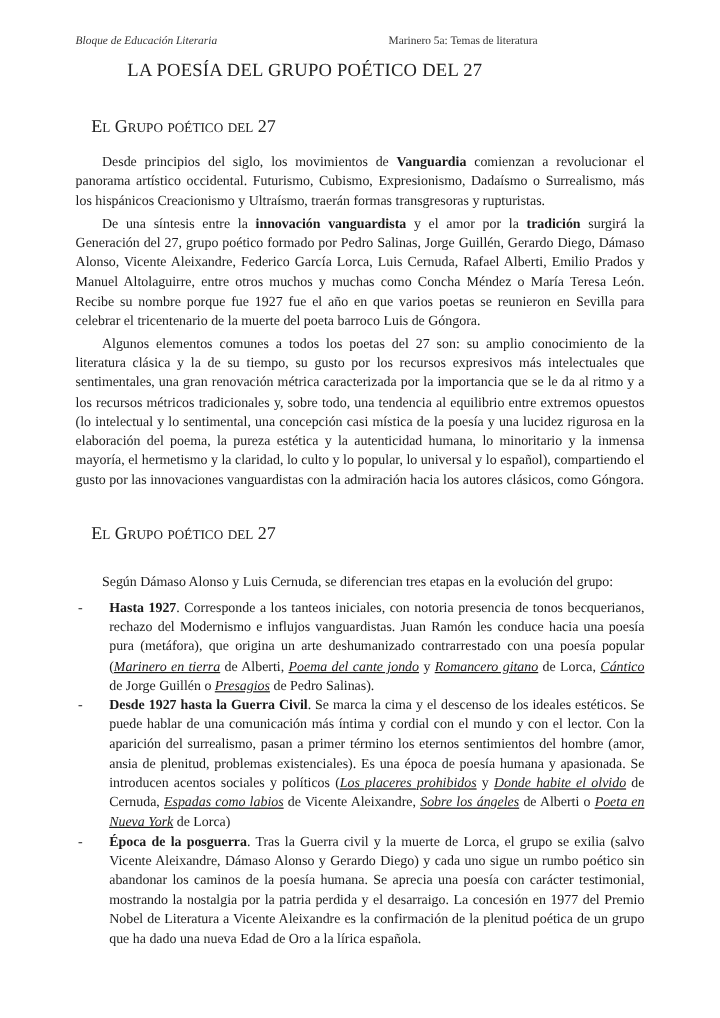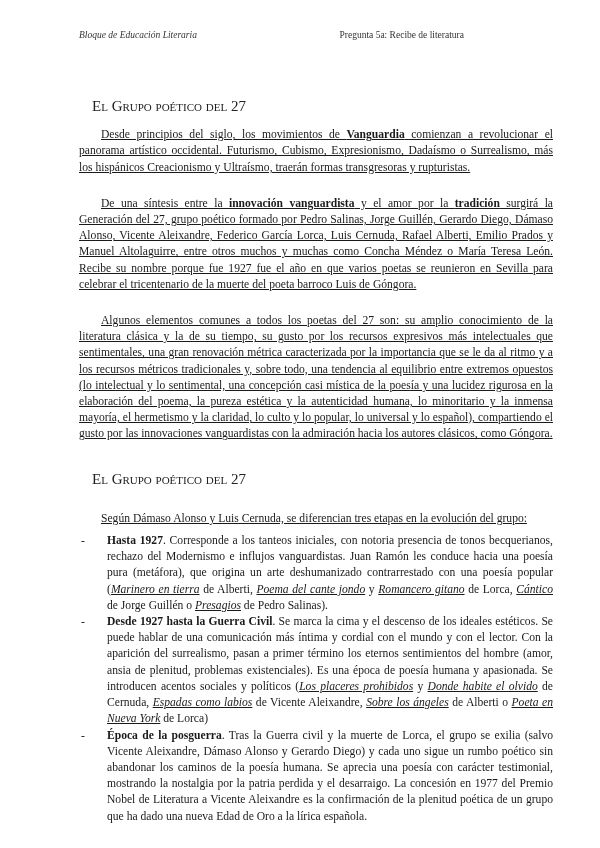--- a/index.html
+++ b/index.html
@@ -2,58 +2,59 @@
 <html><head>
 <meta charset="utf-8">
 <style>
   html, body { margin: 0; padding: 0; background: #ffffff; }
   body {
     width: 600px; height: 848px; overflow: hidden;
     font-family: "Liberation Serif", "DejaVu Serif", serif;
     color: #1a1a1a;
     position: relative;
   }
-  .page { position: absolute; left: 16px; top: 0; width: 508px; height: 848px; }
+  .page { position: absolute; left: 0; top: 0; width: 508px; height: 848px; }
   .hdr-left {
     position: absolute; left: 63px; top: 30px;
     font-size: 9.5px; font-style: italic; color: #333;
   }
   .hdr-right {
     position: absolute; right: 60px; top: 30px;
     font-size: 9.5px; color: #333;
   }
   .title {
     position: absolute; left: 0; right: 0; top: 50px; text-align: center;
     font-size: 15.5px; letter-spacing: 0.2px; color: #222;
   }
   .content {
     position: absolute; left: 63px; top: 85px; width: 474px;
     font-size: 11.6px; line-height: 16.2px; text-align: justify;
   }
   .section-head {
     font-variant: small-caps; font-size: 15px; margin: 13px; color: #222;
   }
-  p { margin: 0; text-indent: 22px; text-decoration: underline; }
-  p + p { margin-top: 20px; }
+  p { margin: 0; text-indent: 22px; }
+  p + p { margin-top: 3px; }
   .sec2 { margin-top: 28px; }
   .intro2 { margin-left: 0; text-indent: 22px; margin-bottom: 6px; margin-top: 24px; }
   ul.stages { list-style: none; margin: 0; padding: 0; }
   ul.stages li { position: relative; padding-left: 28px; margin-bottom: 0; }
   ul.stages li .dash { position: absolute; left: 2px; top: 0; }
   b { font-weight: bold; }
   i { font-style: italic; text-decoration: underline; }
 </style>
 </head>
 <body>
 
 <div class="page">
 
   <div class="hdr-left">Bloque de Educación Literaria</div>
-  <div class="hdr-right">Pregunta 5a: Recibe de literatura</div>
+  <div class="hdr-right">Marinero 5a: Temas de literatura</div>
 
+  <div class="title">LA POESÍA DEL GRUPO POÉTICO DEL 27</div>
 
   <div class="content">
 
     <div class="section-head">El Grupo poético del 27</div>
 
     <p><span>Desde principios del siglo, los movimientos de </span><b>Vanguardia</b><span> comienzan a revolucionar el panorama artístico occidental. Futurismo, Cubismo, Expresionismo, Dadaísmo o Surrealismo, más los hispánicos Creacionismo y Ultraísmo, traerán formas transgresoras y rupturistas.</span></p>
 
     <p><span>De una síntesis entre la </span><b>innovación vanguardista</b><span> y el amor por la </span><b>tradición</b><span> surgirá la Generación del 27, grupo poético formado por Pedro Salinas, Jorge Guillén, Gerardo Diego, Dámaso Alonso, Vicente Aleixandre, Federico García Lorca, Luis Cernuda, Rafael Alberti, Emilio Prados y Manuel Altolaguirre, entre otros muchos y muchas como Concha Méndez o María Teresa León. Recibe su nombre porque fue 1927 fue el año en que varios poetas se reunieron en Sevilla para celebrar el tricentenario de la muerte del poeta barroco Luis de Góngora.</span></p>
 
     <p>Algunos elementos comunes a todos los poetas del 27 son: su amplio conocimiento de la literatura clásica y la de su tiempo, su gusto por los recursos expresivos más intelectuales que sentimentales, una gran renovación métrica caracterizada por la importancia que se le da al ritmo y a los recursos métricos tradicionales y, sobre todo, una tendencia al equilibrio entre extremos opuestos (lo intelectual y lo sentimental, una concepción casi mística de la poesía y una lucidez rigurosa en la elaboración del poema, la pureza estética y la autenticidad humana, lo minoritario y la inmensa mayoría, el hermetismo y la claridad, lo culto y lo popular, lo universal y lo español), compartiendo el gusto por las innovaciones vanguardistas con la admiración hacia los autores clásicos, como Góngora.</p>

